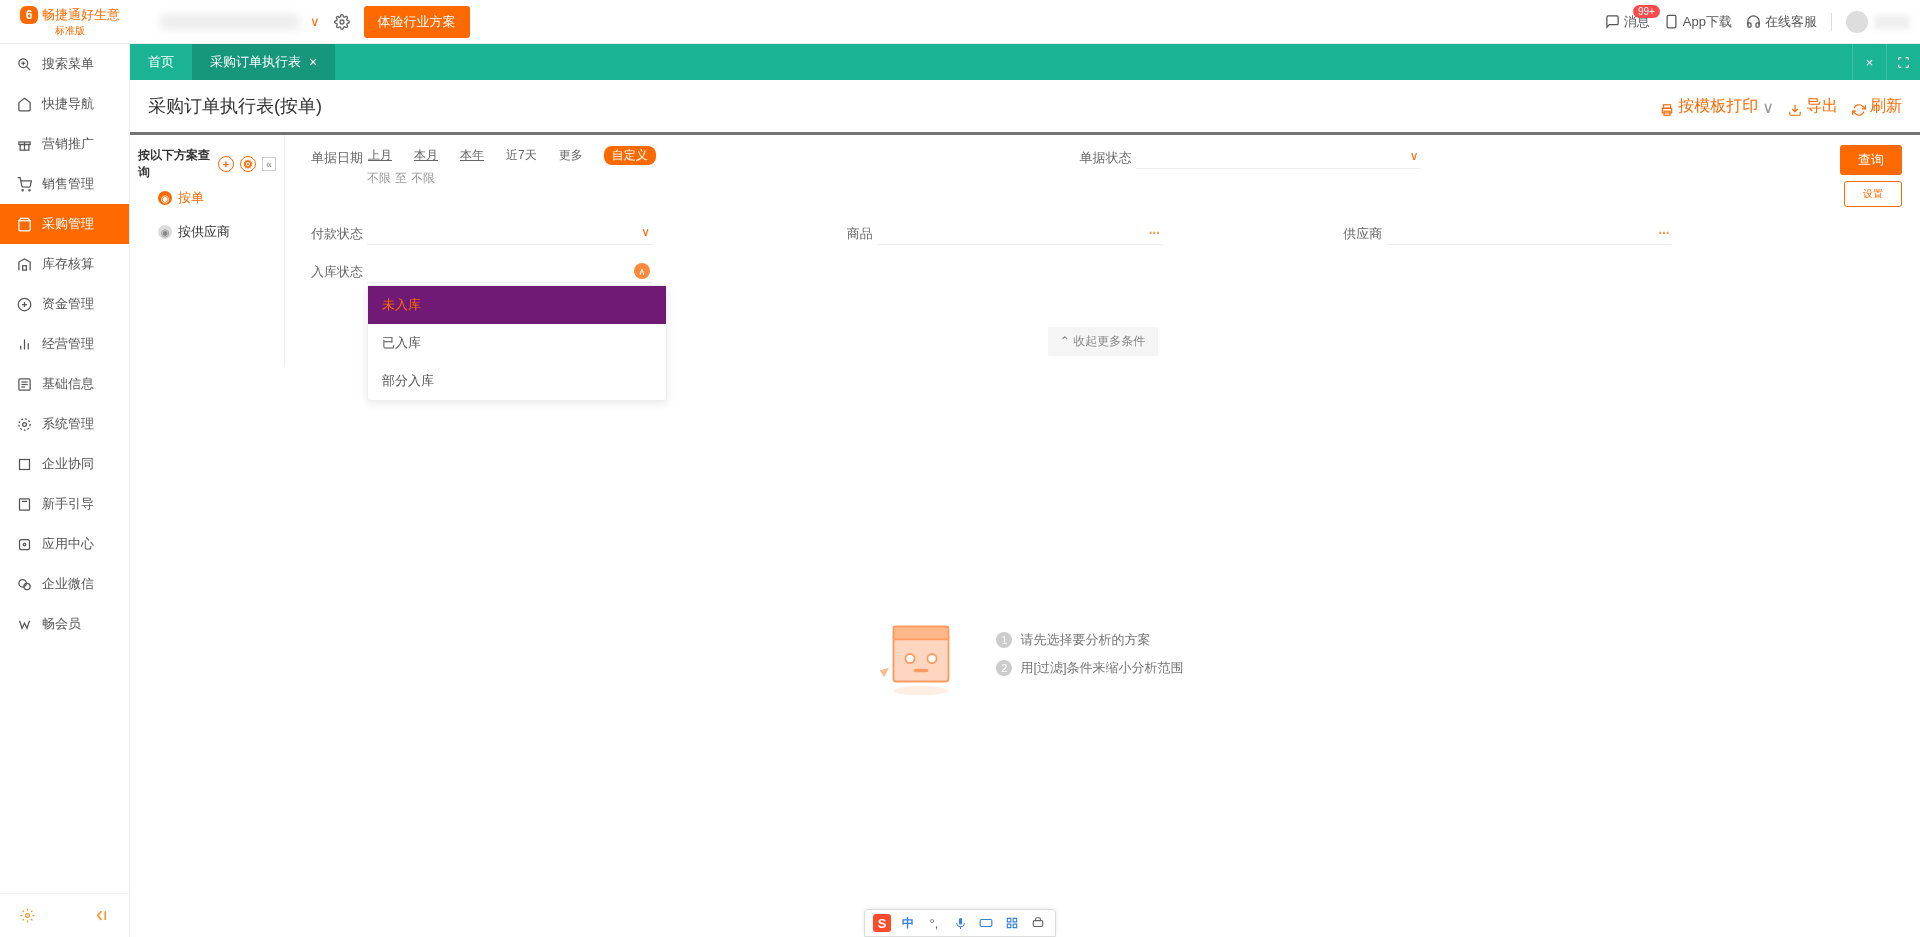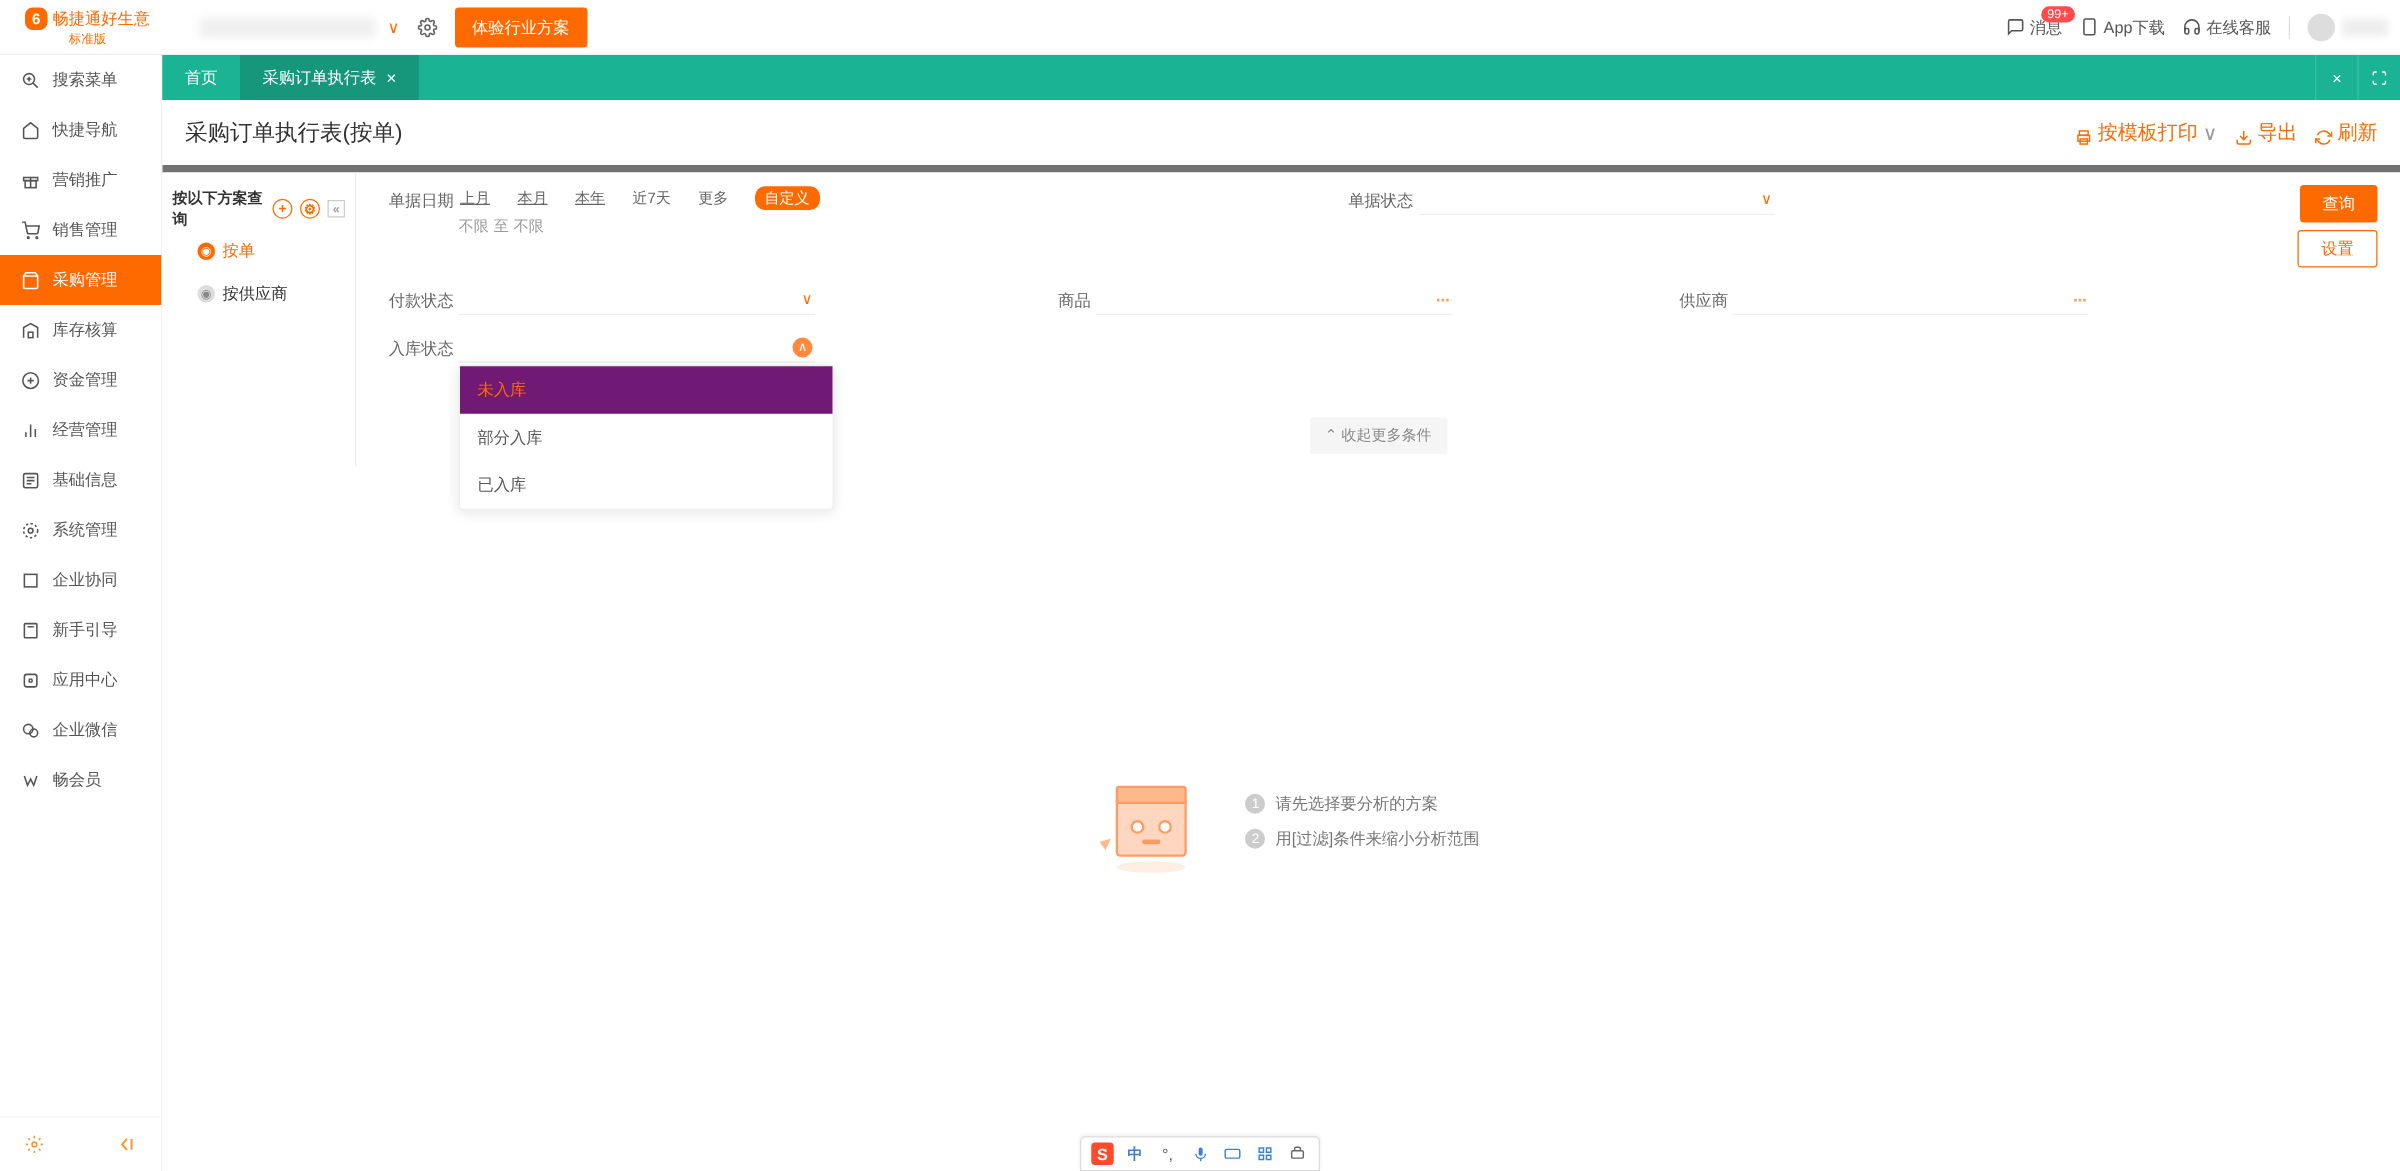--- a/index.html
+++ b/index.html
@@ -43,21 +43,21 @@
     .tab-bar { height: 36px; background: #1ab394; display: flex; align-items: center; color: #fff; text-align: center; }
     .tab-item { padding: 0 18px; height: 100%; display: flex; align-items: center; cursor: pointer; font-size: 13px; gap: 8px; }
     .tab-item.home { background: #1ab394; }
     .tab-item.active { background: #16977b; }
     .tab-close { font-size: 14px; cursor: pointer; }
     .tab-bar-right { margin-left: auto; display: flex; }
     .tab-bar-right .tbtn { width: 34px; height: 36px; display: flex; align-items: center; justify-content: center; cursor: pointer; border-left: 1px solid rgba(255,255,255,0.15); }
     
     
     .page-body { flex: 1; background: #fff; margin: 0; display: flex; flex-direction: column; }
-    .page-header { display: flex; align-items: center; padding: 14px 18px; border-bottom: 6px solid #737373; }
+    .page-header { display: flex; align-items: center; padding: 14px 18px; border-bottom: 3px solid #737373; }
     .page-title { font-size: 18px; color: #333; }
     .page-actions { margin-left: auto; display: flex; align-items: center; gap: 14px; }
     .page-action { display: flex; align-items: flex-end; gap: 4px; color: #ff6a00; cursor: pointer; font-size: 16px; }
     
     
     .filter-wrap { display: flex; background: #fff; }
     .filter-side { width: 155px; border-right: 1px solid #eee; padding: 12px 8px; position: relative; }
     .filter-side-title { font-size: 12px; font-weight: bold; color: #333; display:flex; align-items:center; justify-content: space-between;}
     .filter-side-icons { display: flex; gap: 6px; align-items: center;}
     .filter-side-icons .plus-icon, .filter-side-icons .gear-icon2 { width: 16px; height: 16px; border: 1px solid #ff6a00; border-radius: 50%; display: flex; align-items: center; justify-content: center; color: #ff6a00; font-size: 11px; cursor: pointer; }
@@ -78,21 +78,21 @@
     .date-opt.underline { text-decoration: underline; }
     .date-opt.chip { background: #ff6a00; color: #fff; border-radius: 8px; padding: 1px 8px; font-size: 12px; }
     .date-range-sub { color: #999; font-size: 12px; margin-top: 4px; display:flex; gap:4px; }
     .filter-input { width: 285px; border: none; border-bottom: 1px solid #eee; padding: 4px 22px 4px 0; font-size: 13px; position: relative; }
     .filter-input-wrap { position: relative; width: 285px; }
     .filter-input-wrap .chev { position: absolute; right: 2px; top: 4px; color: #ff6a00; font-size: 12px; cursor:pointer; }
     .filter-input-wrap .dots { position: absolute; right: 2px; top: 4px; color: #ff9b56; font-size: 14px; font-weight:bold; cursor:pointer; letter-spacing:-1px;}
     
     .filter-actions-col { display: flex; flex-direction: column; gap: 6px; margin-left: auto; align-items: flex-end; }
     .btn-query { background: #ff6a00; color: #fff; border: none; padding: 6px 18px; border-radius: 3px; cursor: pointer; font-size: 13px;}
-    .btn-settings { background: #fff; color: #ff6a00; border: 1px solid #ff6a00; padding: 5px 18px; border-radius: 3px; cursor: pointer; font-size: 13px;}
+    .btn-settings { background: #fff; color: #ff6a00; border: 1px solid #ff6a00; padding: 5px 18px; border-radius: 3px; cursor: pointer; font-size: 10px;}
     
     
     .dropdown-panel { position: absolute; background: #fff; border: 1px solid #eee; border-radius: 3px; box-shadow: 0 2px 10px rgba(0,0,0,0.1); min-width: 300px; z-index: 100; }
     .dropdown-option { padding: 10px 14px; cursor: pointer; font-size: 13px; color: #555; }
     .dropdown-option.hover { background: #701a75; color: #ff6a00; }
     
     
     .collapse-more { text-align: center; padding: 6px; background: #f5f5f5; color: #888; font-size: 12px; cursor: pointer; margin: 0 auto 10px auto; width:110px; border-radius:2px;}
     
     
@@ -450,22 +450,22 @@
           </div>
 
           <div class="filter-row" style="position:relative;">
             <div class="filter-field" style="flex:1;">
               <div class="filter-label">入库状态</div>
               <div class="filter-input-wrap" style="position:relative;">
                 <input class="filter-input" style="">
                 <span class="chev" style="background:#ff8a3d;color:#fff;border-radius:50%;width:16px;height:16px;display:flex;align-items:center;justify-content:center;font-size:10px;">∧</span>
                 <div class="dropdown-panel" style="top:26px;left:0;">
                   <div class="dropdown-option hover">未入库</div>
+                  <div class="dropdown-option">已入库</div>
                   <div class="dropdown-option">部分入库</div>
-                  <div class="dropdown-option">已入库</div>
                 </div>
               </div>
             </div>
             <div style="flex:2;"></div>
             <div style="width:70px"></div>
           </div>
 
           <div style="height:30px;"></div>
           <div class="collapse-more">
             <span>⌃</span>

